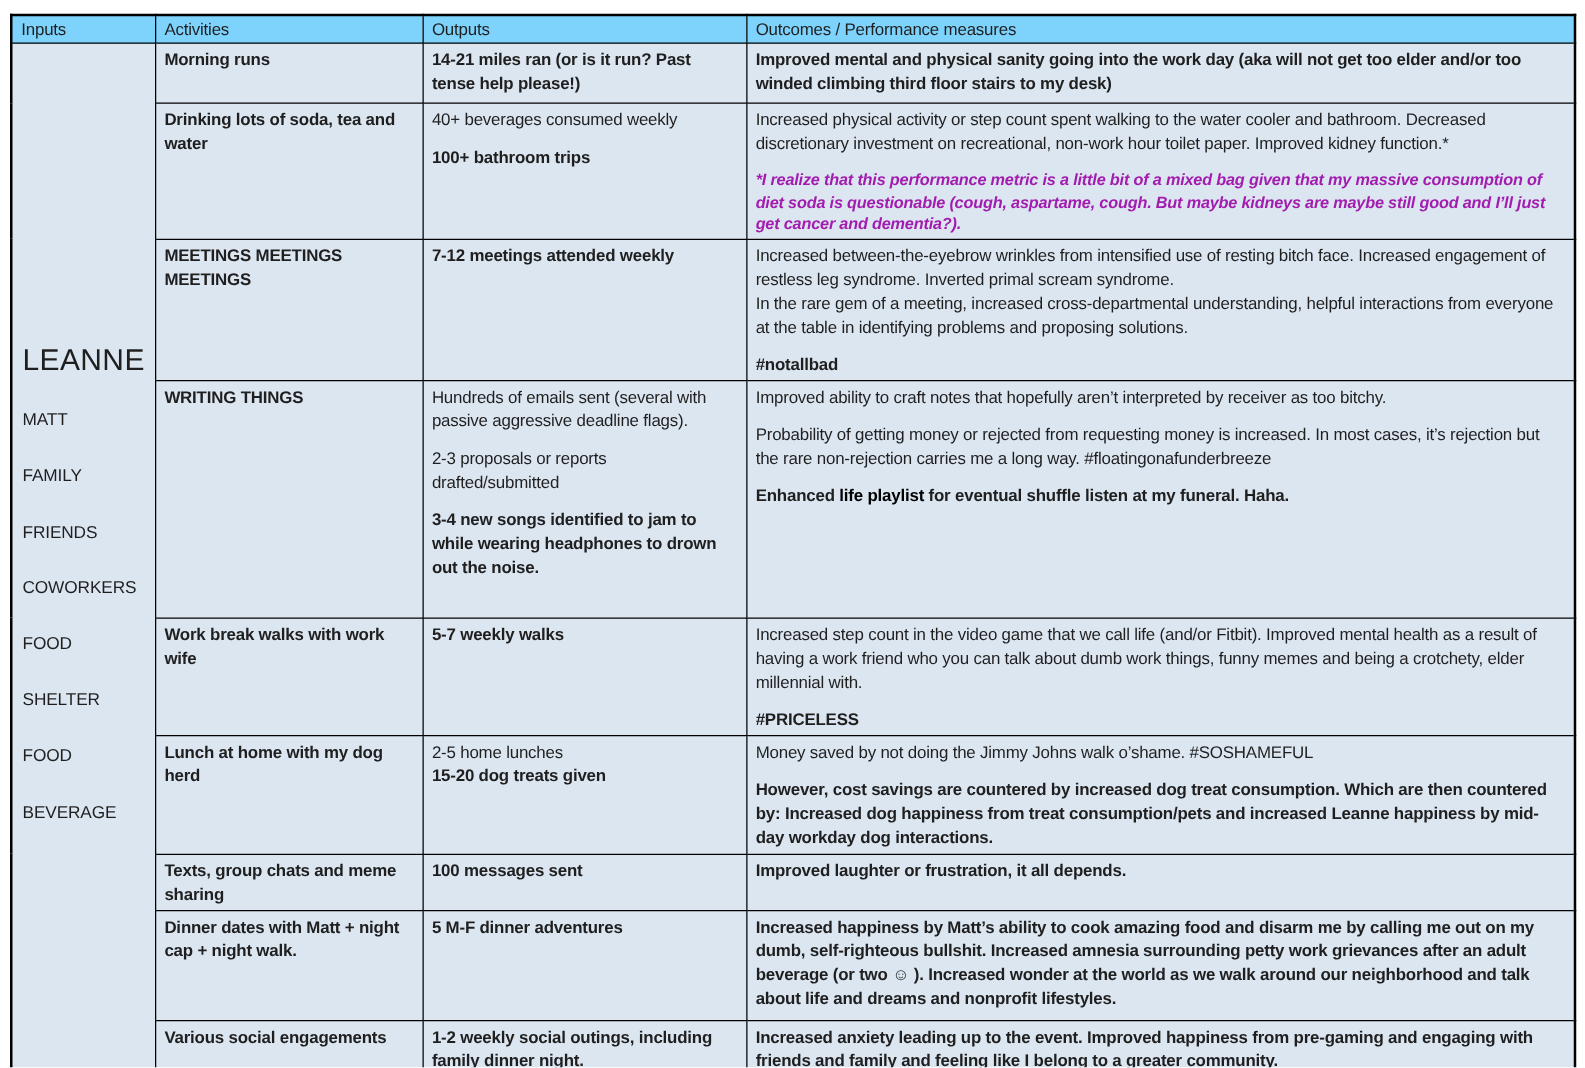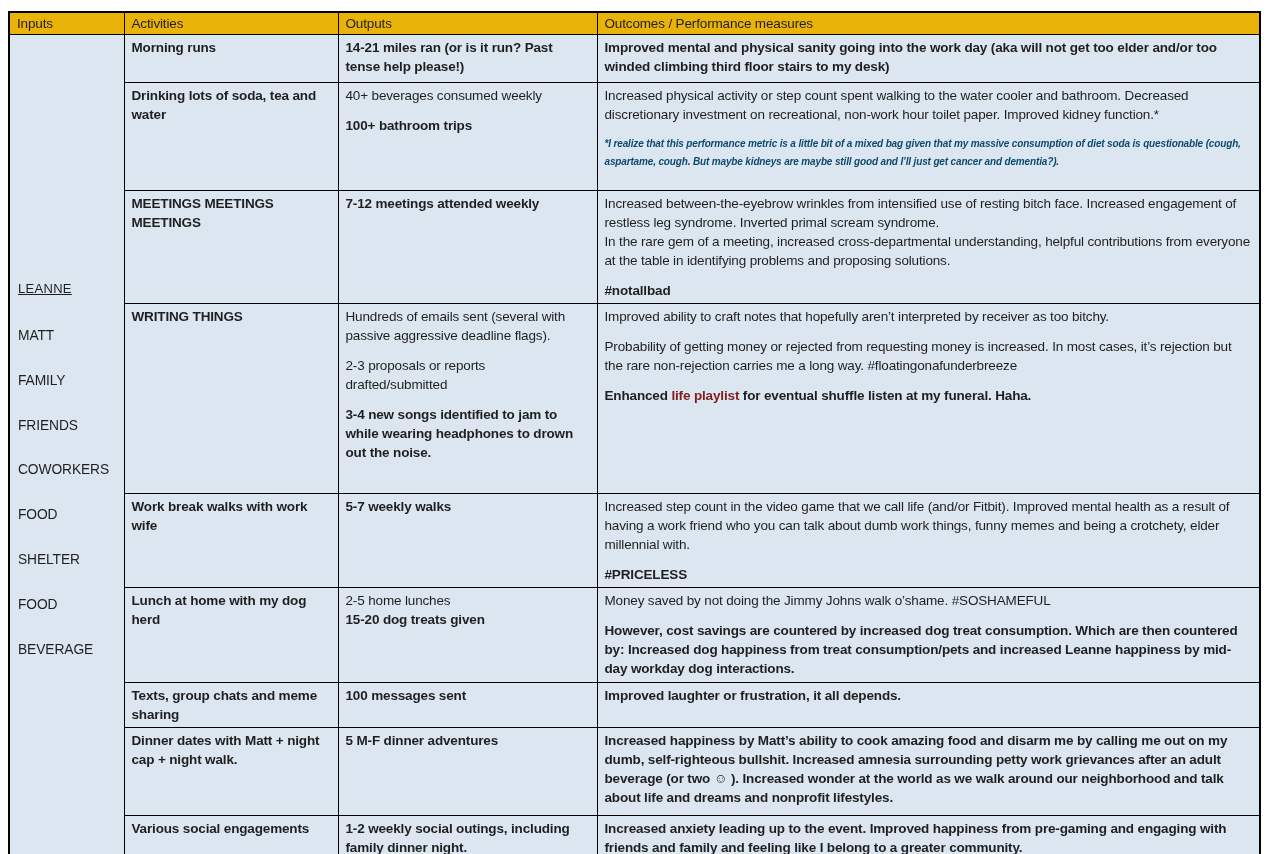--- a/index.html
+++ b/index.html
@@ -15,35 +15,35 @@
   col.c-inputs{width:115px;}
   col.c-activities{width:214px;}
   col.c-outputs{width:259px;}
   col.c-outcomes{width:663px;}
   th,td{
     border:1px solid #000000;vertical-align:top;text-align:left;
     padding:3px 8px 3px 7px;
     font-size:13.5px;line-height:19px;letter-spacing:-0.15px;font-weight:normal;
     word-wrap:break-word;
   }
-  tr.head th{background:#eab308;height:19px;padding-top:1px;padding-bottom:1px;}
+  tr.head th{background:#7dd3fc;height:19px;padding-top:1px;padding-bottom:1px;}
   td{background:#dce6f1;}
   tr.r1{height:48px;} tr.r2{height:108px;} tr.r3{height:109px;}
   tr.r4{height:190px;} tr.r5{height:93px;} tr.r6{height:95px;}
   tr.r7{height:37px;} tr.r8{height:88px;} tr.r9{height:47px;}
   .cell p{margin:0 0 11px 0;}
   .cell p:last-child{margin-bottom:0;font-weight:bold;}
   .mb0{margin-bottom:0 !important;}
   .mt-lg{margin-top:26px;}
   .mt-xl{margin-top:38px;}
-  .footnote{font-style:italic;font-size:10px;line-height:17.5px;color:#0c4a6e;}
+  .footnote{font-style:italic;font-size:13px;line-height:17.5px;color:#a21caf;}
   td.inputs-cell{padding:242px 5px 0 8px;}
-  .inputs-title{font-size:13px;line-height:24px;letter-spacing:0.3px;margin:0 0 18px 0;text-decoration:underline;}
+  .inputs-title{font-size:24px;line-height:24px;letter-spacing:0.3px;margin:0 0 18px 0;}
   .inputs-item{font-size:13.8px;line-height:18.8px;letter-spacing:-0.1px;margin-top:26px;}
-  a.link{color:#7f1d1d;text-decoration:none;cursor:pointer;}
+  a.link{color:#000000;text-decoration:none;cursor:pointer;}
 </style>
 </head>
 <body>
 
 <div class="sheet">
   <table class="logic">
     <colgroup>
       <col class="c-inputs">
         <col class="c-activities">
         <col class="c-outputs">
@@ -97,21 +97,21 @@
 
     <tr class="r3">
       <td class="cell">
             <p>MEETINGS MEETINGS MEETINGS</p>
           </td>
       <td class="cell">
             <p>7-12 meetings attended weekly</p>
           </td>
       <td class="cell">
         <p class="mb0">Increased between-the-eyebrow wrinkles from intensified use of resting bitch face. Increased engagement of restless leg syndrome. Inverted primal scream syndrome.</p>
-        <p>In the rare gem of a meeting, increased cross-departmental understanding, helpful contributions from everyone at the table in identifying problems and proposing solutions.</p>
+        <p>In the rare gem of a meeting, increased cross-departmental understanding, helpful interactions from everyone at the table in identifying problems and proposing solutions.</p>
         <p>#notallbad</p>
       </td>
     </tr>
 
     <tr class="r4">
       <td class="cell">
             <p>WRITING THINGS</p>
           </td>
       <td class="cell">
         <p>Hundreds of emails sent (several with passive aggressive deadline flags).</p>

